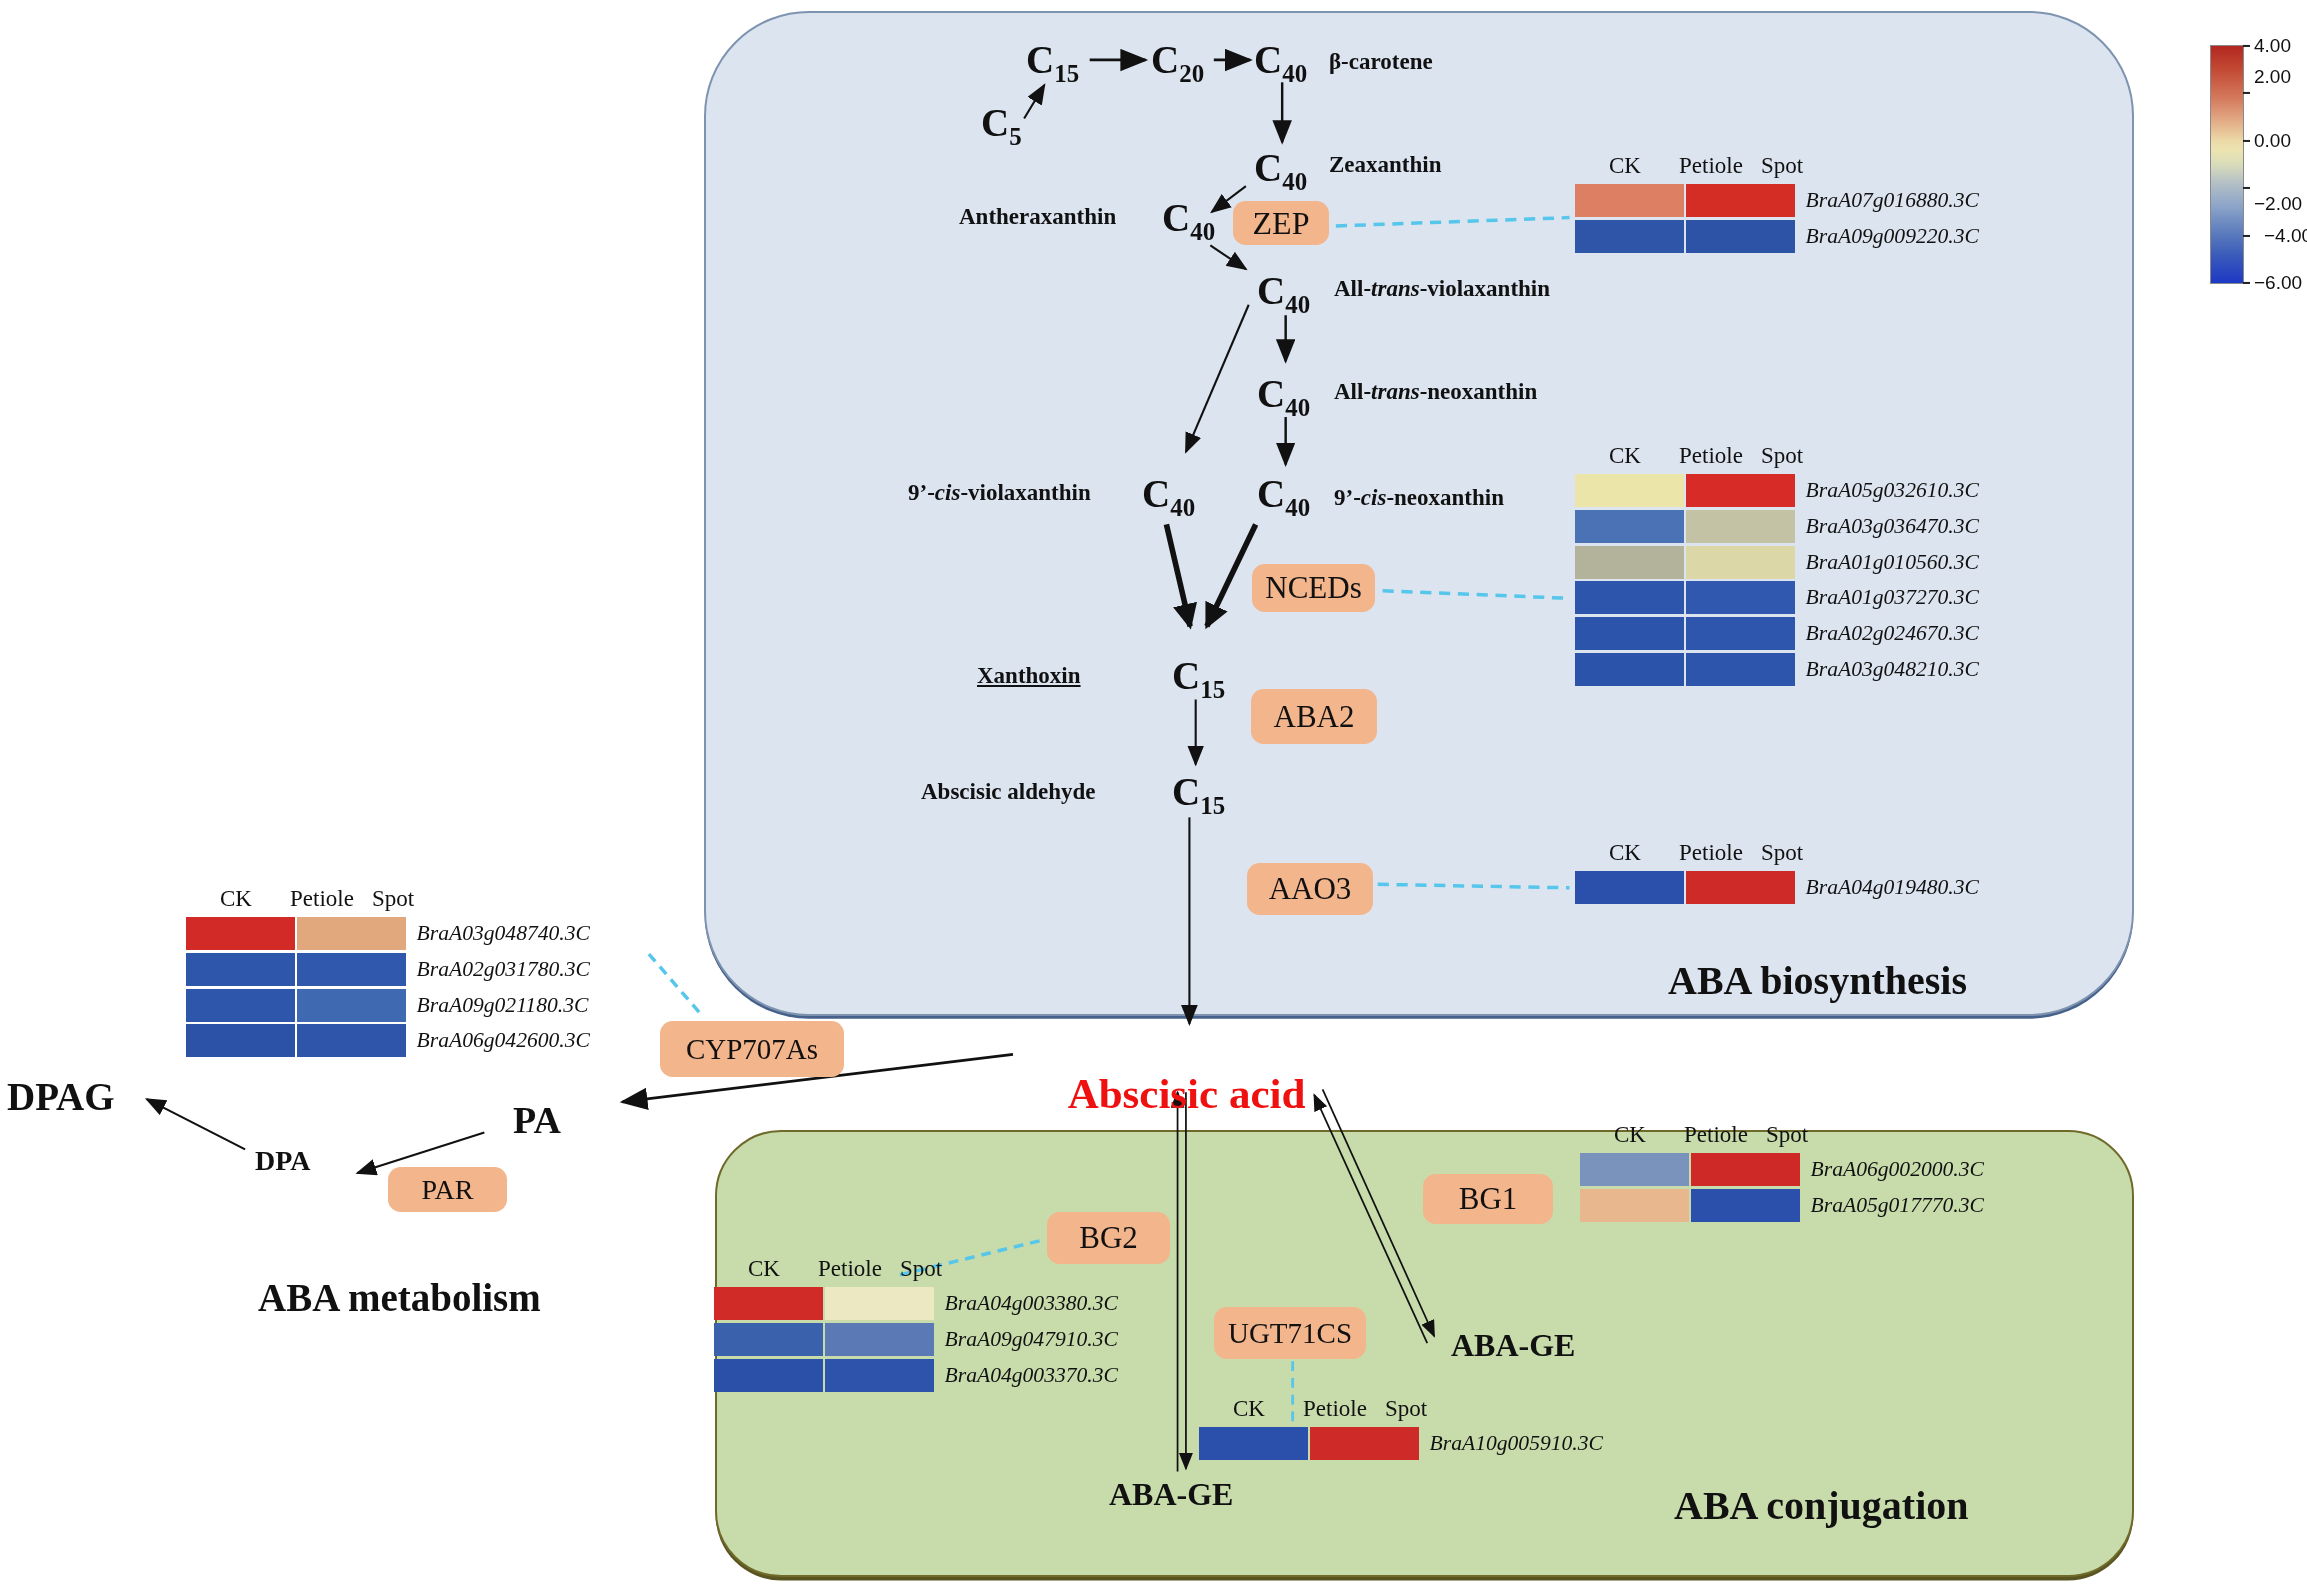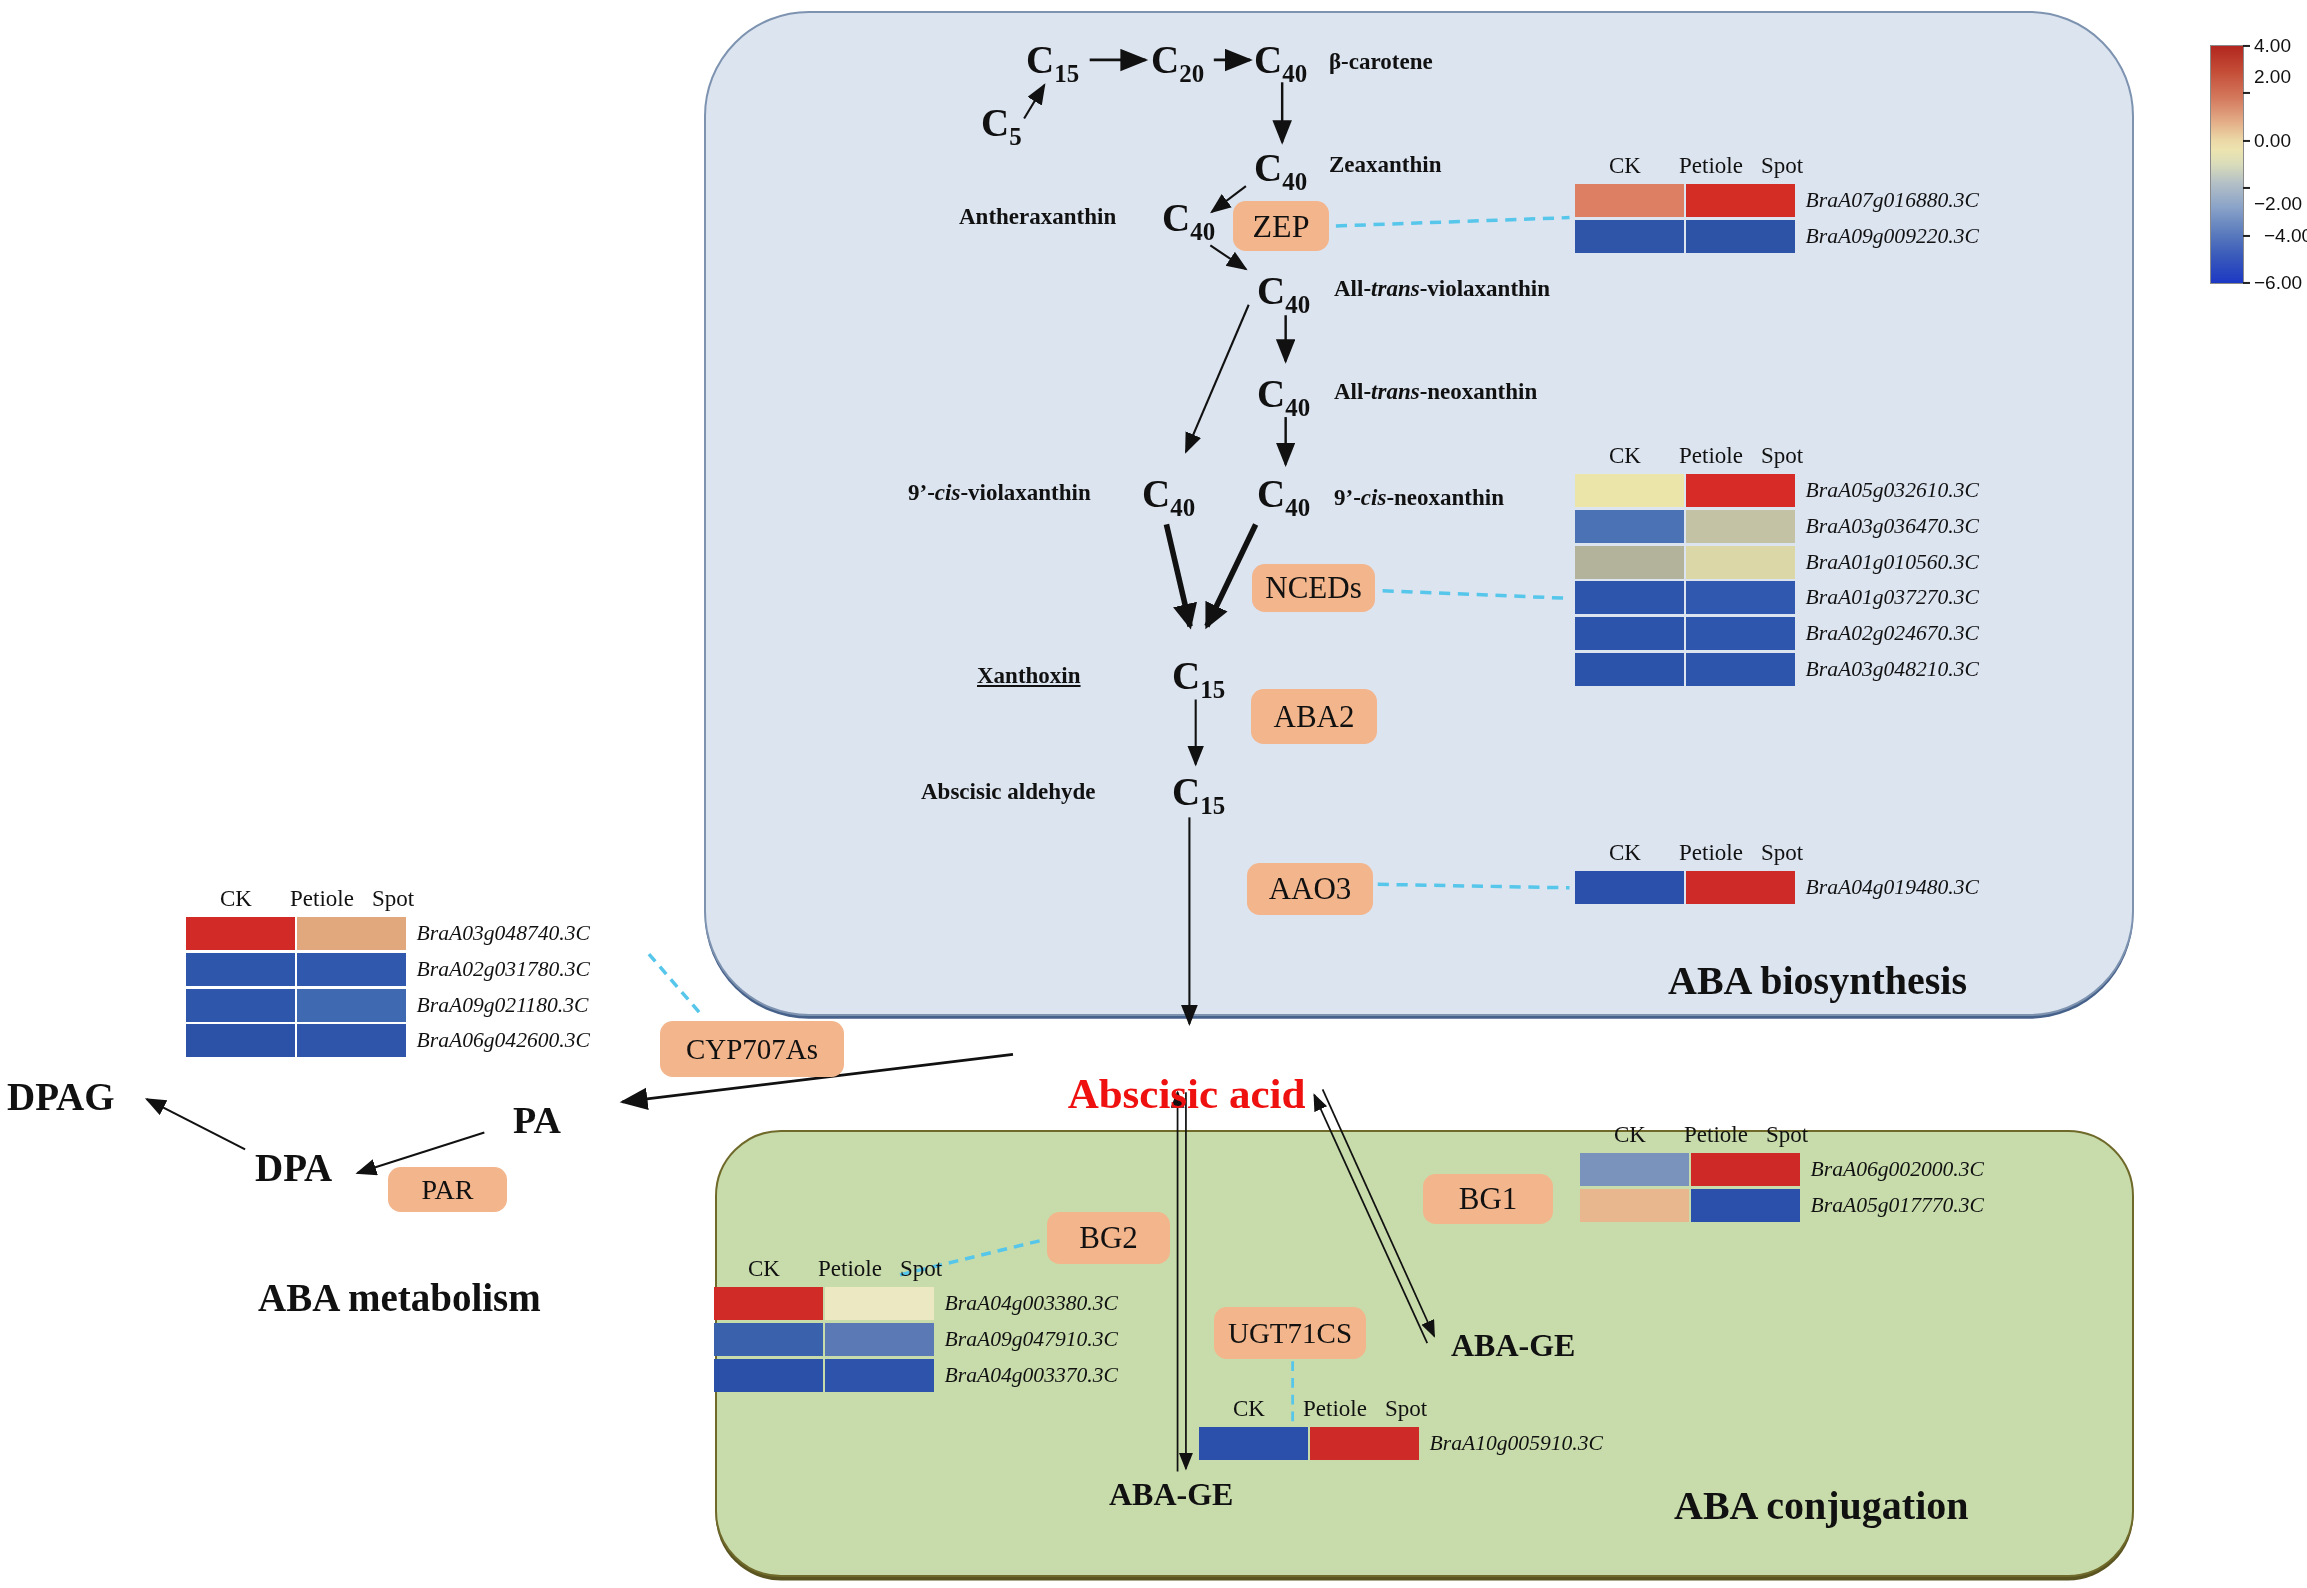--- a/index.html
+++ b/index.html
@@ -56,30 +56,30 @@
   .p-c40f{left:1142px;top:474px;} .p-c40g{left:1257px;top:474px;}
   .p-c15b{left:1172px;top:656px;} .p-c15c{left:1172px;top:772px;}
 
   .p-bcar{left:1329px;top:49px;} .p-zea{left:1329px;top:152px;} .p-anth{left:959px;top:204px;}
   .p-atv{left:1334px;top:276px;} .p-atn{left:1334px;top:379px;}
   .p-cv{left:908px;top:480px;} .p-cn{left:1334px;top:485px;}
   .p-xan{left:977px;top:663px;text-decoration:underline;} .p-aald{left:921px;top:779px;}
 
   .p-abscisic{left:1019px;top:1031px;width:335px;text-align:center;font-size:43px;font-weight:bold;color:#ef1010;margin-top:38px;}
   .p-dpag{left:7px;top:1074px;font-size:39px;}
-  .p-dpa{left:255px;top:1145px;font-size:39px;}
+  .p-dpa{left:255px;top:1145px;font-size:28px;}
   .p-pa{left:513px;top:1098px;font-size:38px;}
   .p-abage-r{left:1451px;top:1327px;font-size:32px;}
   .p-abage-b{left:1109px;top:1476px;font-size:32px;}
   .p-sec-bio{left:1668px;top:957px;}
   .p-sec-conj{left:1674px;top:1482px;}
   .p-sec-met{left:258px;top:1275px;font-size:39px;}
 
   
-  .ez-zep{left:1233px;top:201px;width:96px;height:50px;font-size:32px;}
+  .ez-zep{left:1233px;top:201px;width:96px;height:44px;font-size:32px;}
   .ez-nceds{left:1252px;top:564px;width:123px;height:48px;}
   .ez-aba2{left:1251px;top:689px;width:126px;height:55px;}
   .ez-aao3{left:1247px;top:863px;width:126px;height:52px;}
   .ez-cyp{left:660px;top:1021px;width:184px;height:56px;font-size:29px;}
   .ez-par{left:388px;top:1167px;width:119px;height:45px;font-size:28px;}
   .ez-bg2{left:1047px;top:1212px;width:123px;height:52px;}
   .ez-bg1{left:1423px;top:1174px;width:130px;height:50px;}
   .ez-ugt{left:1214px;top:1307px;width:152px;height:52px;font-size:29px;}
 
   

